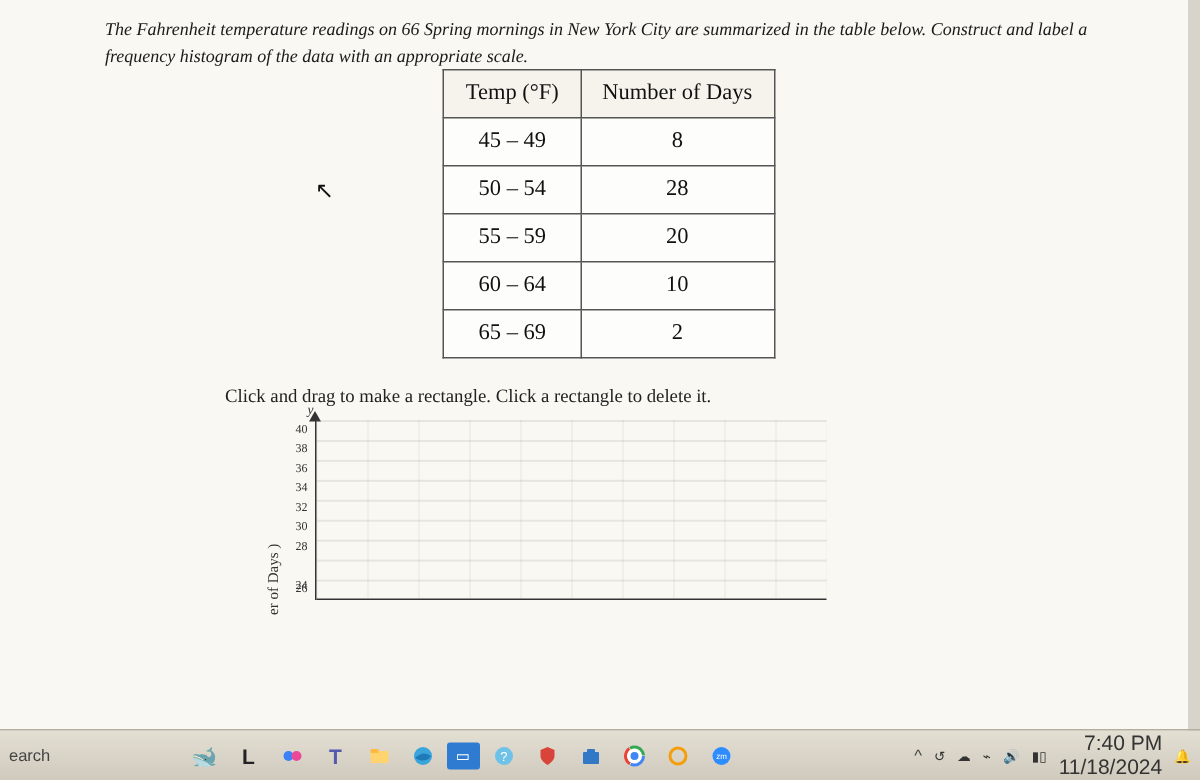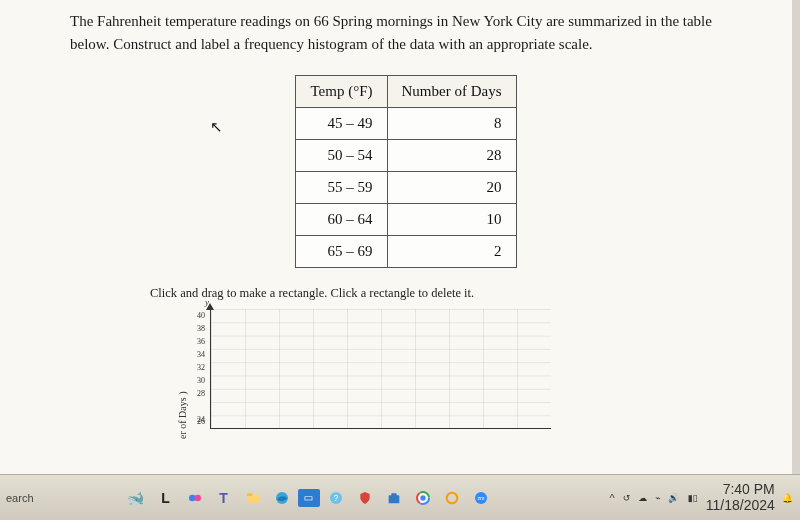--- a/index.html
+++ b/index.html
@@ -12,43 +12,43 @@
       position: relative;
     }
     .page {
       background: #faf8f2;
       margin: 0 8px 0 0;
       min-height: 490px;
       padding: 10px 50px 10px 70px;
       position: relative;
     }
     .question-text {
-      font-size: 15px;
+      font-size: 12px;
       line-height: 1.5;
       color: #1a1a1a;
-      margin-bottom: 20px;
+      font-style: italic;
     }
     .cursor {
       position: absolute;
       left: 210px;
       top: 118px;
       font-size: 15px;
       color: #111;
       pointer-events: none;
     }
     .freq-table {
       border-collapse: collapse;
       margin: 0 auto 18px auto;
       background: #fdfdfb;
     }
     .freq-table th, .freq-table td {
       border: 1.5px solid #555;
       padding: 7px 14px;
       font-size: 15px;
-      text-align: right;
+      text-align: center;
       color: #111;
     }
     .freq-table th {
       font-weight: normal;
       background: #f5f3ec;
     }
     .hint {
       font-size: 12.5px;
       color: #222;
       margin: 0 0 8px 80px;
@@ -109,21 +109,21 @@
       top: -6px;
       width: 0; height: 0;
       border-left: 4px solid transparent;
       border-right: 4px solid transparent;
       border-bottom: 7px solid #333;
     }
     
     .taskbar {
       position: absolute;
       bottom: 0; left: 0; right: 0;
-      height: 46px;
+      height: 34px;
       background: linear-gradient(to top, #cfcabd, #e4dfd3);
       border-top: 1px solid #b4ae9f;
       display: flex;
       align-items: center;
       padding: 0 6px;
       font-family: 'Segoe UI', sans-serif;
       font-size: 10px;
       color: #333;
     }
     .tb-left { display: flex; align-items: center; gap: 3px; }

